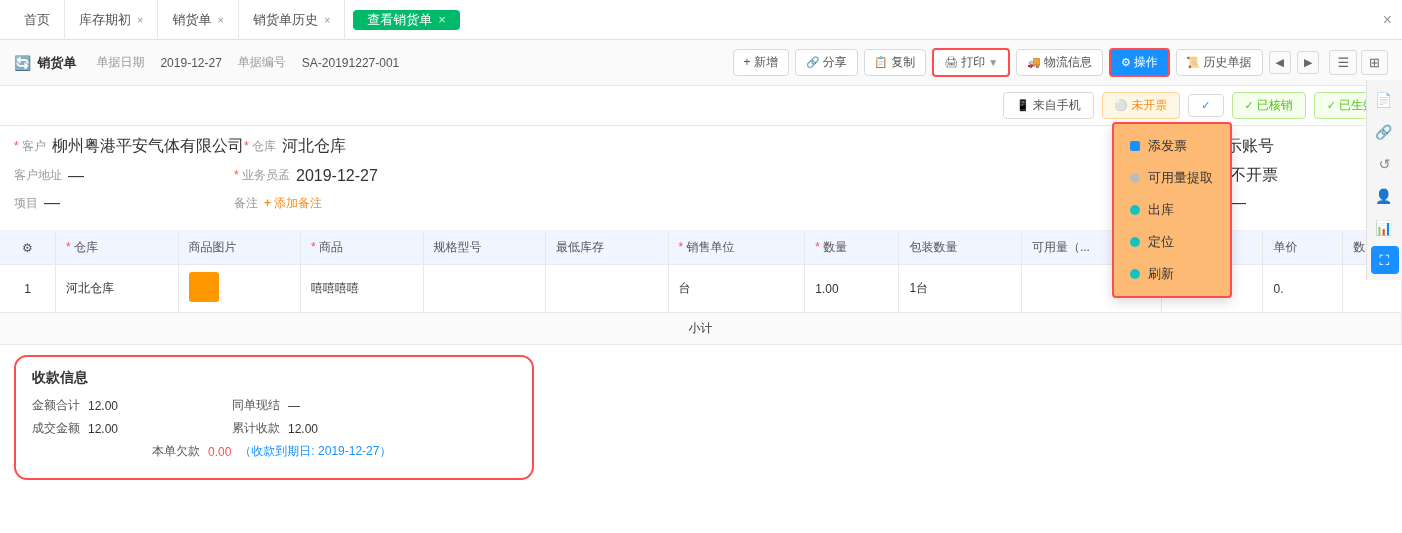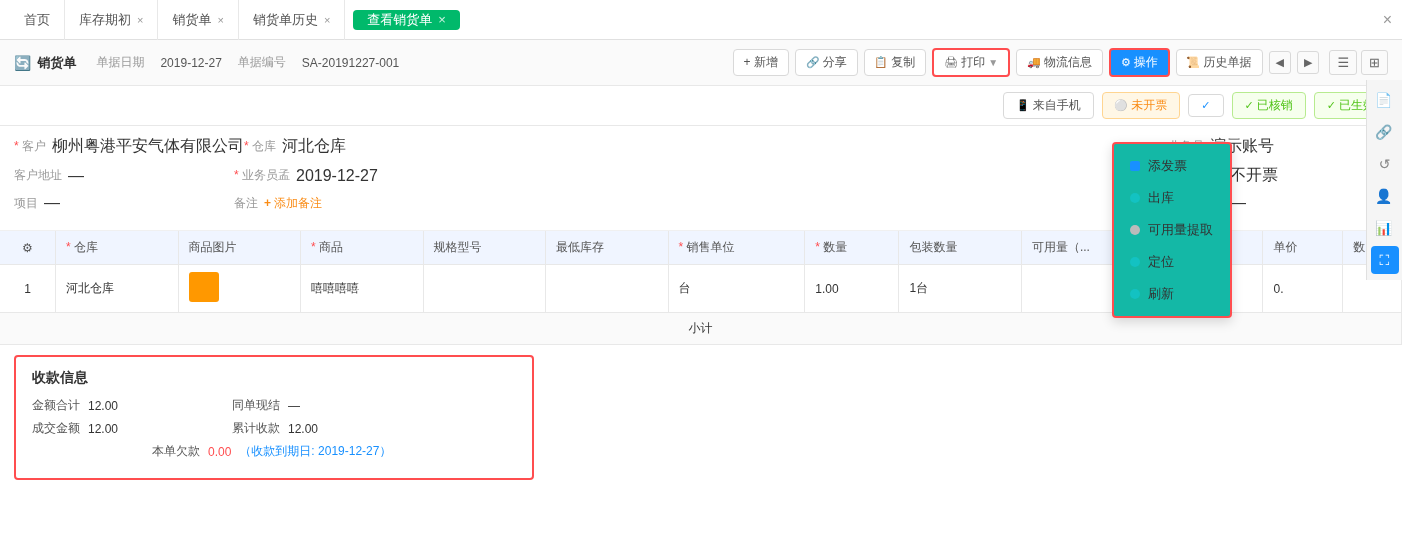--- a/index.html
+++ b/index.html
@@ -53,31 +53,31 @@
     table { width: 100%; border-collapse: collapse; font-size: 12px; }
     table thead tr { background: #f0f5ff; }
     table th { padding: 8px 10px; text-align: left; color: #555; font-weight: 500; border-bottom: 1px solid #e8e8e8; border-right: 1px solid #e8e8e8; white-space: nowrap; }
     table th.required::before { content: "* "; color: #ff4d4f; }
     table td { padding: 7px 10px; border-bottom: 1px solid #e8e8e8; border-right: 1px solid #e8e8e8; color: #333; }
     table td:first-child, table th:first-child { text-align: center; }
     .subtotal-row td { background: #fafafa; font-weight: 500; }
     .product-img { width: 30px; height: 30px; background: #ff9800; border-radius: 3px; display: inline-block; }
 
     
-    .payment-section { border: 2px solid #ff4d4f; border-radius: 4px; margin: 10px 14px; padding: 12px 16px; max-width: 520px; }
+    .payment-section { border: 2px solid #ff4d4f; border-radius: 13px; margin: 10px 14px; padding: 12px 16px; max-width: 520px; }
     .payment-title { font-size: 14px; font-weight: 600; margin-bottom: 10px; }
     .payment-row { display: flex; align-items: center; margin-bottom: 6px; }
     .payment-item { display: flex; align-items: center; gap: 8px; min-width: 200px; }
     .payment-label { color: #555; font-size: 12px; white-space: nowrap; }
     .payment-value { color: #333; font-size: 12px; }
     .payment-value.red { color: #ff4d4f; }
     .payment-value.blue { color: #1890ff; }
 
     
-    .dropdown-menu { position: absolute; top: 102px; right: 170px; background: #14b8a6; border: 2px solid #ff4d4f; border-radius: 4px; box-shadow: 0 4px 12px rgba(0,0,0,0.15); z-index: 100; min-width: 120px; padding: 6px 0; }
+    .dropdown-menu { position: absolute; top: 82px; right: 170px; background: #fdba74; border: 2px solid #ff4d4f; border-radius: 4px; box-shadow: 0 4px 12px rgba(0,0,0,0.15); z-index: 100; min-width: 120px; padding: 6px 0; }
     .dropdown-item { display: flex; align-items: center; gap: 8px; padding: 7px 16px; cursor: pointer; font-size: 13px; color: #333; }
     .dropdown-dot { width: 10px; height: 10px; border-radius: 2px; display: inline-block; }
     .dropdown-dot.blue-sq { background: #1890ff; border-radius: 2px; }
     .dropdown-dot.teal { background: #13c2c2; border-radius: 50%; }
     .dropdown-dot.gray { background: #bbb; border-radius: 50%; }
 
     
     .right-icons { position: absolute; right: 0; top: 40px; width: 36px; background: #f5f5f5; border-left: 1px solid #e0e0e0; display: flex; flex-direction: column; align-items: center; padding: 6px 0; gap: 4px; }
     .right-icon-btn { width: 28px; height: 28px; display: flex; align-items: center; justify-content: center; cursor: pointer; color: #888; border-radius: 4px; font-size: 14px; }
     .right-icon-btn.active { background: #1890ff; color: #fff; }
@@ -300,26 +300,26 @@
         </div>
       </div>
     </div>
 
     <div class="dropdown-menu">
       <div class="dropdown-item">
         <span class="dropdown-dot blue-sq"></span>
         <span>添发票</span>
       </div>
       <div class="dropdown-item">
+        <span class="dropdown-dot gray"></span>
+        <span>可用量提取</span>
+      </div>
+      <div class="dropdown-item">
         <span class="dropdown-dot teal"></span>
         <span>出库</span>
-      </div>
-      <div class="dropdown-item">
-        <span class="dropdown-dot gray"></span>
-        <span>可用量提取</span>
       </div>
       <div class="dropdown-item">
         <span class="dropdown-dot teal"></span>
         <span>定位</span>
       </div>
       <div class="dropdown-item">
         <span class="dropdown-dot teal"></span>
         <span>刷新</span>
       </div>
     </div>

